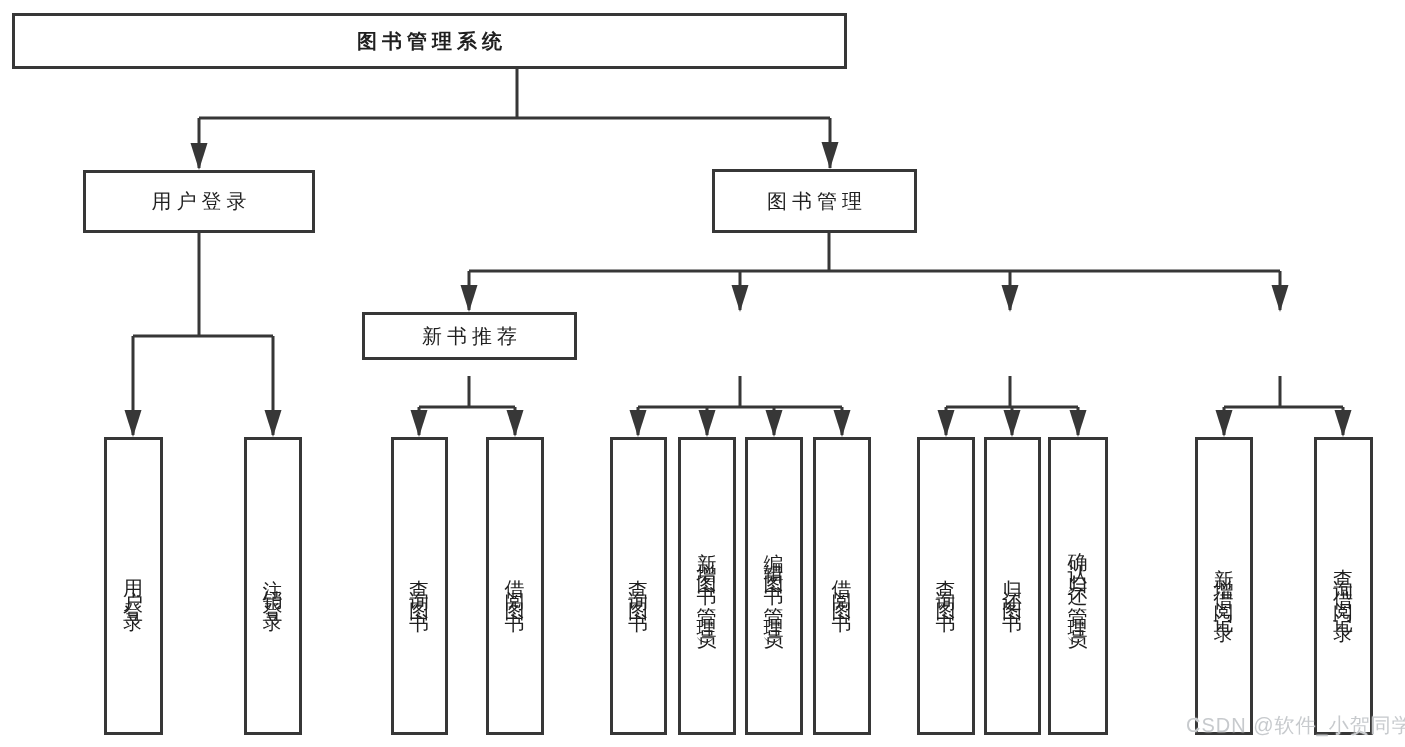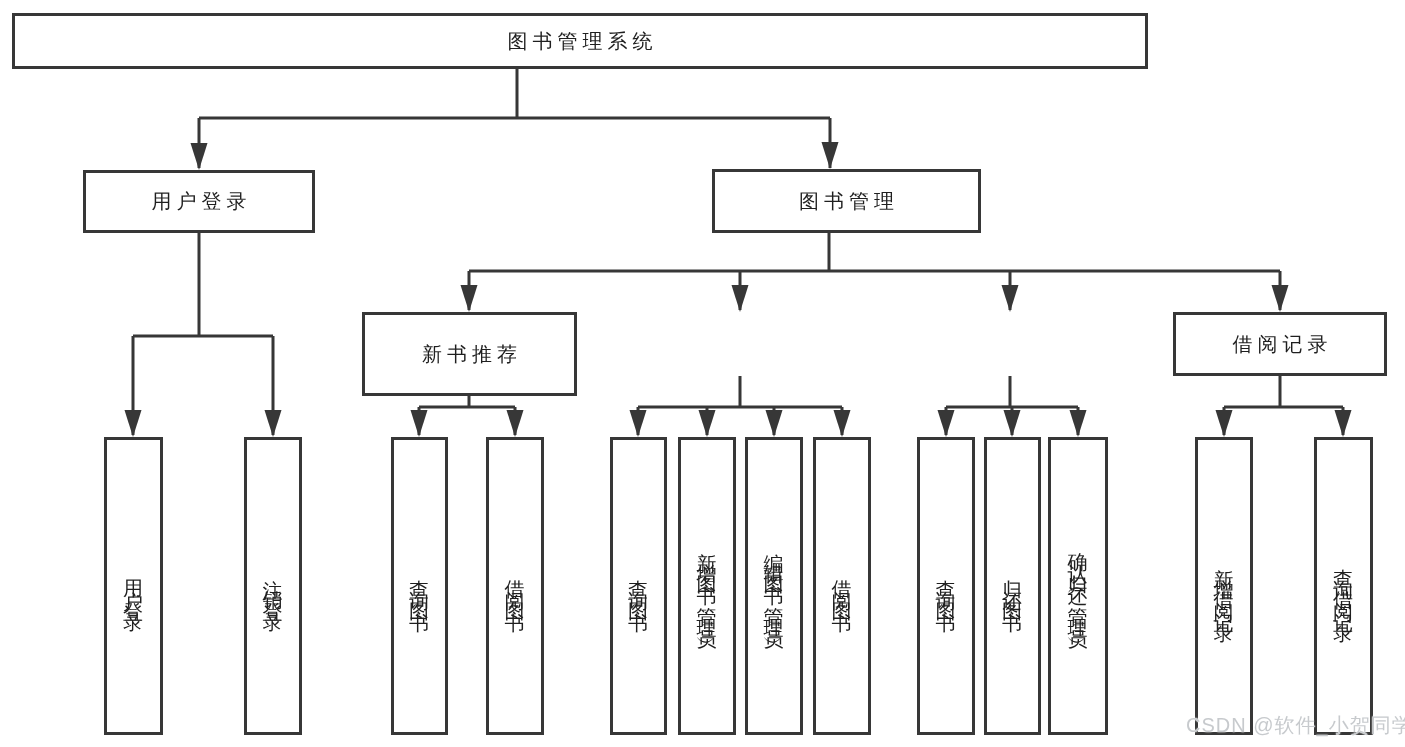--- a/index.html
+++ b/index.html
@@ -82,36 +82,33 @@
       <polygon points="765.5,410 782.5,410 774,437"></polygon>
       <polygon points="833.5,410 850.5,410 842,437"></polygon>
       <polygon points="937.5,410 954.5,410 946,437"></polygon>
       <polygon points="1003.5,410 1020.5,410 1012,437"></polygon>
       <polygon points="1069.5,410 1086.5,410 1078,437"></polygon>
       <polygon points="1215.5,410 1232.5,410 1224,437"></polygon>
       <polygon points="1334.5,410 1351.5,410 1343,437"></polygon>
     </g>
   </svg>
 
-  <div class="node h-node" style="left:12px; top:13px; width:1136px; height:56px;">
+  <div class="node h-node" style="left:12px; top:13px; width:835px; height:56px;font-weight:bold;">
     <span>图书管理系统</span>
   </div>
 
   <div class="node h-node" style="left:83px; top:170px; width:232px; height:63px;">
     <span>用户登录</span>
   </div>
-  <div class="node h-node" style="left:712px; top:169px; width:269px; height:64px;justify-content:center;">
+  <div class="node h-node" style="left:712px; top:169px; width:205px; height:64px;justify-content:center;">
     <span>图书管理</span>
   </div>
 
-  <div class="node h-node" style="left:362px; top:312px; width:215px; height:84px;">
+  <div class="node h-node" style="left:362px; top:312px; width:215px; height:48px;">
     <span>新书推荐</span>
-  </div>
-  <div class="node h-node" style="left:1173px; top:312px; width:214px; height:64px;">
-    <span>借阅记录</span>
   </div>
 
   <div class="node v-node" style="left:104px; top:437px; width:59px; height:298px;">
     <span>用户登录</span>
   </div>
   <div class="node v-node" style="left:244px; top:437px; width:58px; height:298px;">
     <span>注销登录</span>
   </div>
 
   <div class="node v-node" style="left:391px; top:437px; width:57px; height:298px;">

